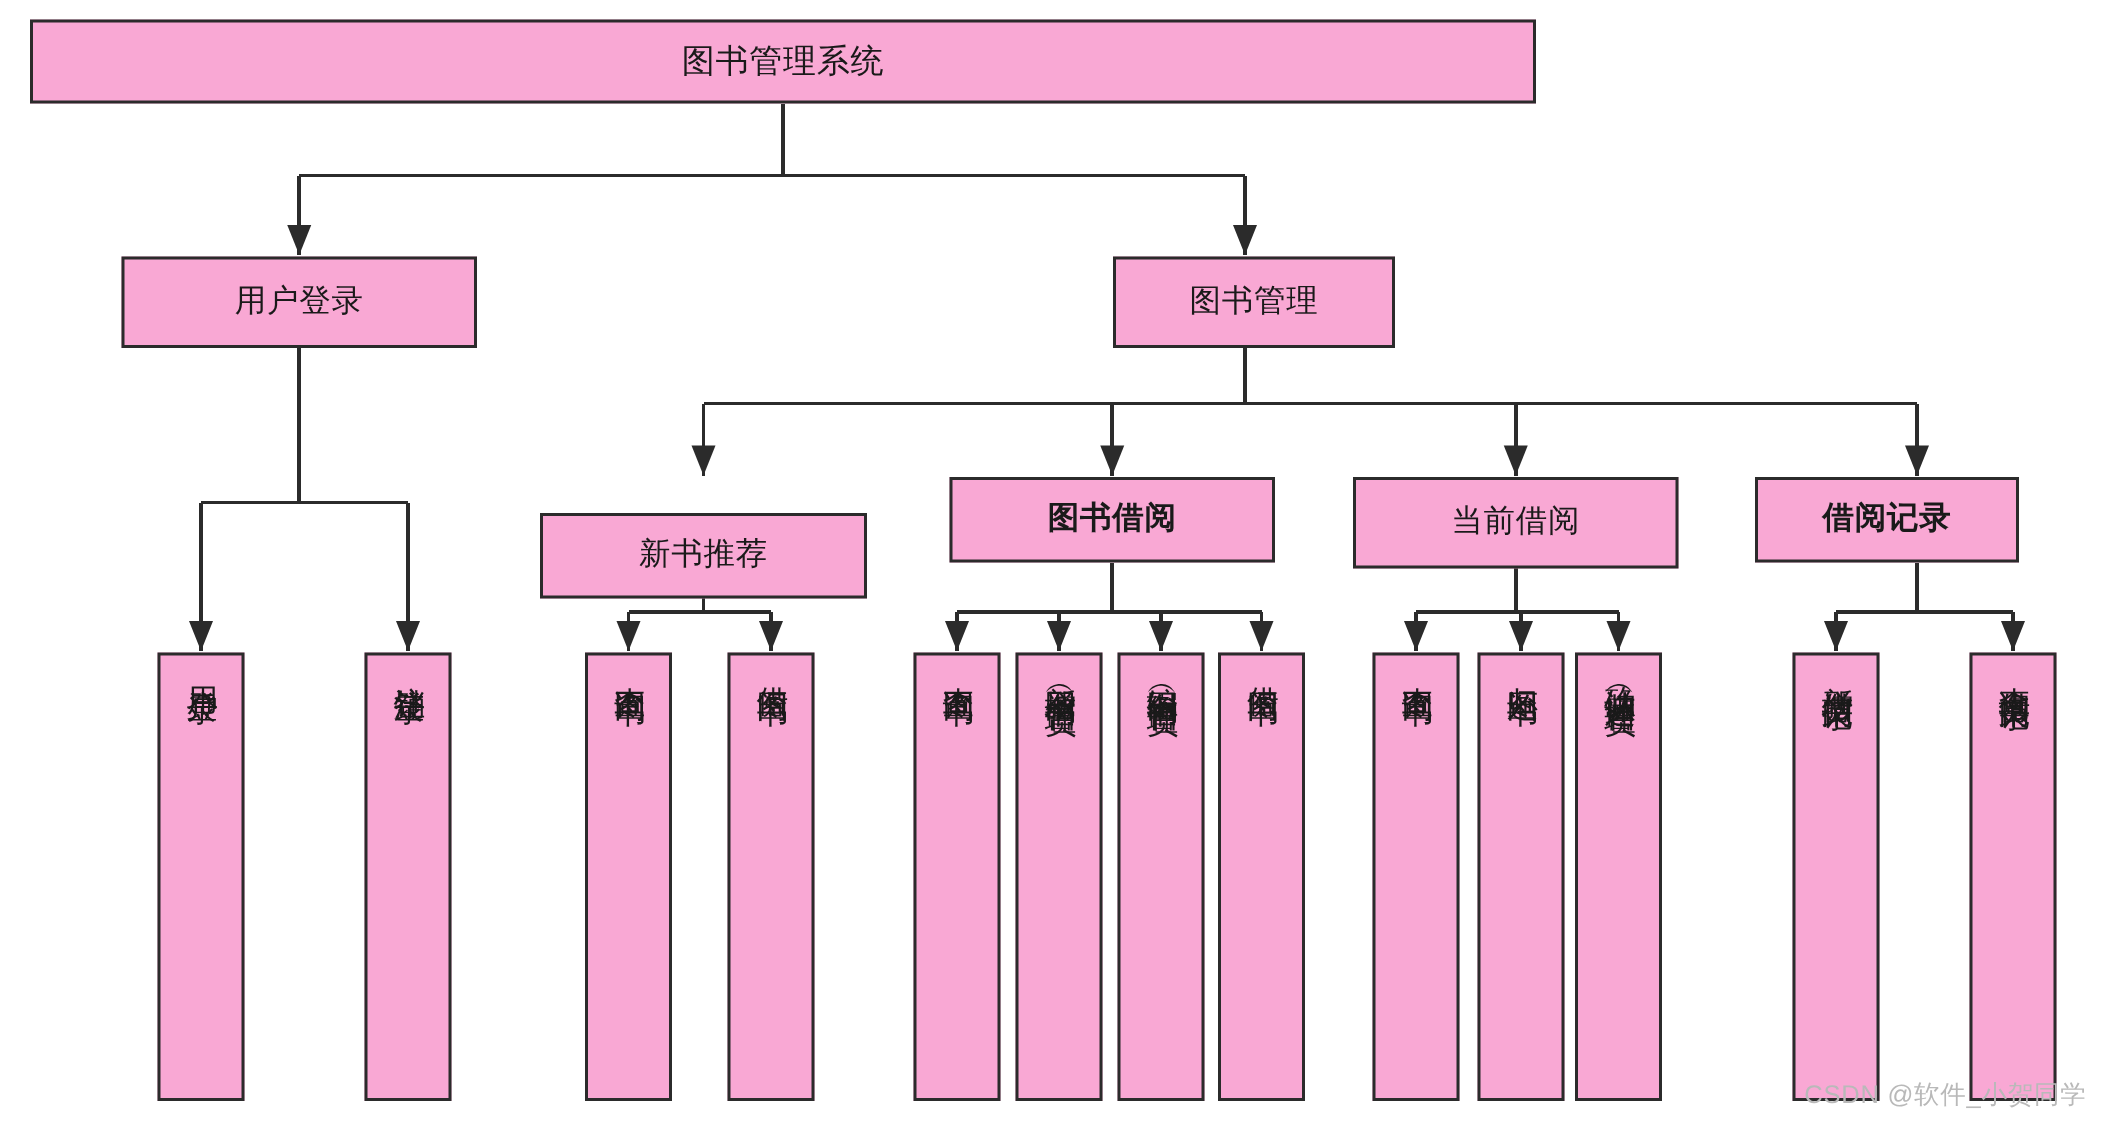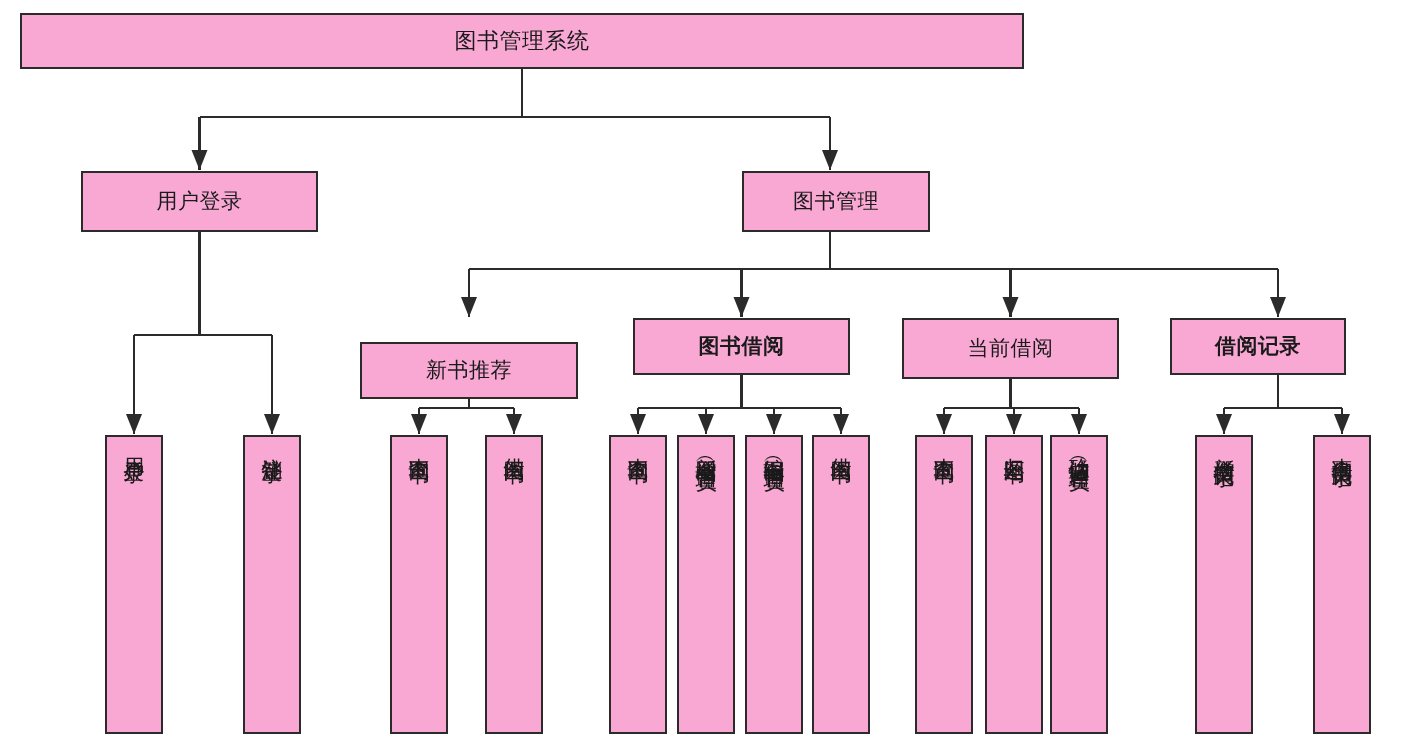--- a/index.html
+++ b/index.html
@@ -185,13 +185,14 @@
         <span class="lbl">确认归还（管理员）</span>
       </div>
       <div class="node vert" style="left: 1195px; top: 435px; width: 58px; height: 299px;">
         <span class="lbl">新增借阅记录</span>
       </div>
       <div class="node vert" style="left: 1313px; top: 435px; width: 58px; height: 299px;">
         <span class="lbl">查询借阅记录</span>
       </div>
     </div>
 
+  <div class="watermark">CSDN @软件_小贺同学</div>
 </div>
 
 </body></html>

